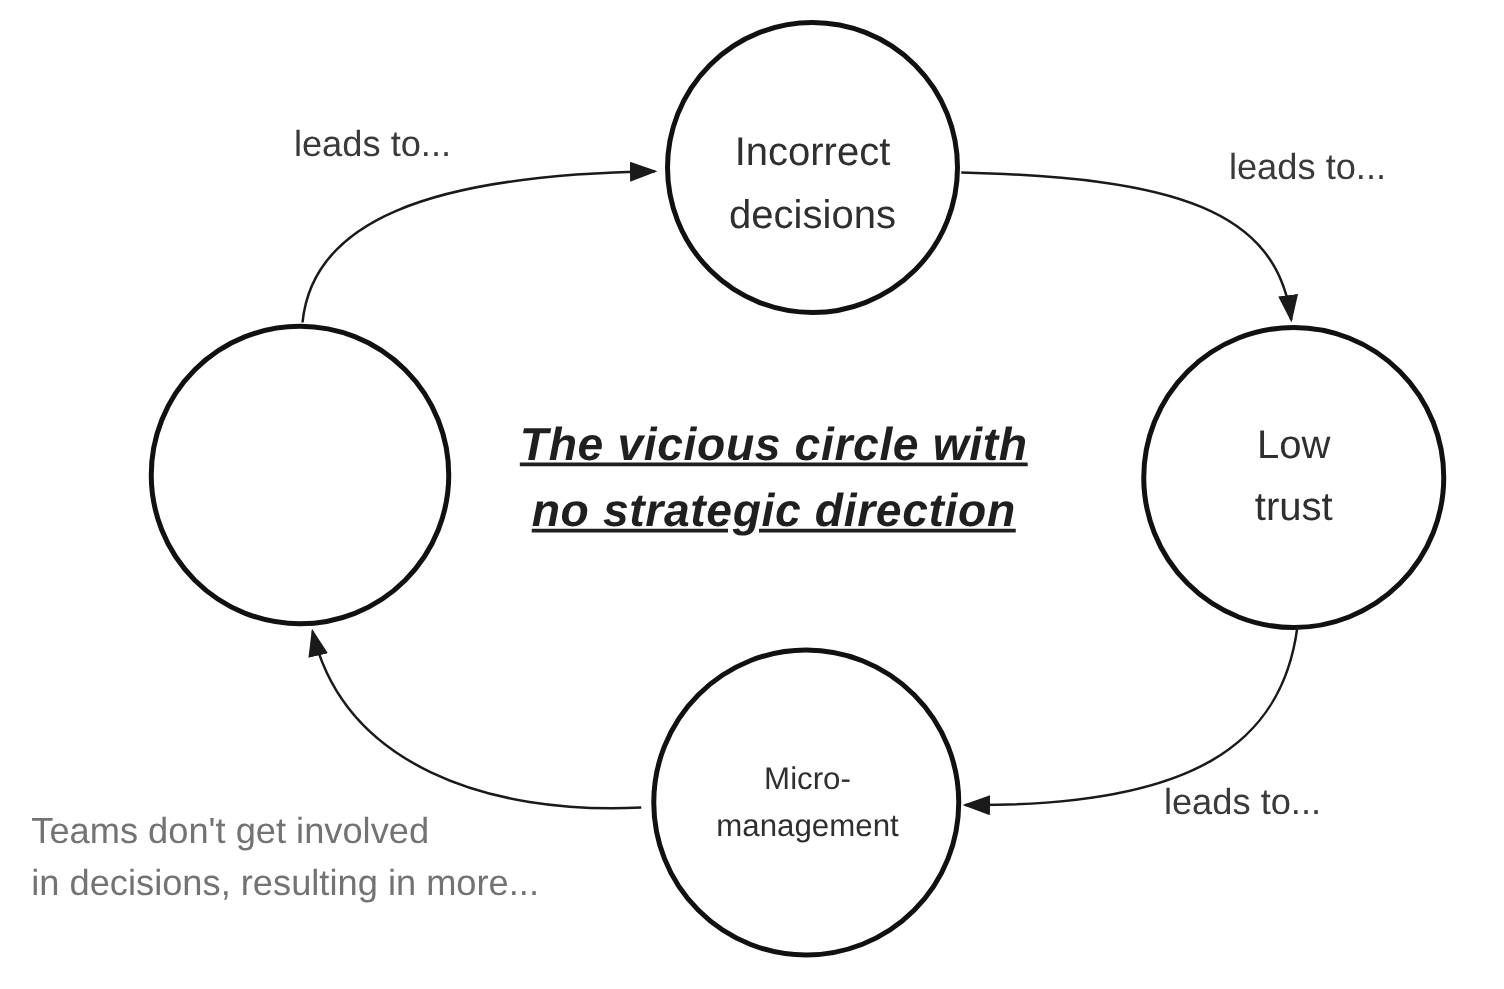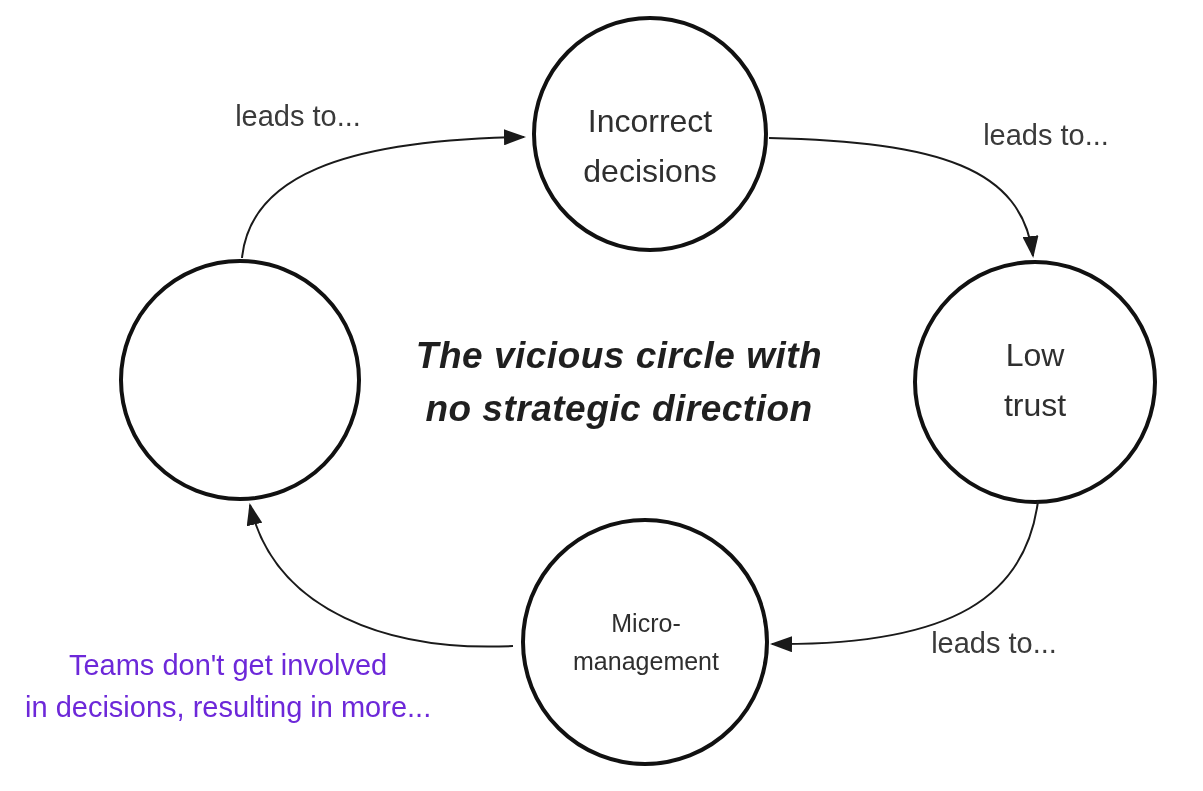--- a/index.html
+++ b/index.html
@@ -46,22 +46,22 @@
     color: #1f1f1f;
     letter-spacing: 0.5px;
   }
   .edge-label {
     font-size: 29px;
     color: #3a3a3a;
   }
   .caption {
     font-size: 29px;
     line-height: 42px;
-    color: #6d28d9;
-    text-align: center;
+    color: #737373;
+    text-align: left;
   }
 </style>
 </head>
 <body>
 
 <div class="canvas">
 
   <svg width="1203" height="791" viewBox="0 0 1203 791">
     <defs>
       <marker id="arrowhead" markerWidth="22" markerHeight="16" refX="20" refY="8" orient="auto" markerUnits="userSpaceOnUse">
@@ -80,21 +80,21 @@
     <path d="M 513 646 C 390 652 275 612 250 505" fill="none" stroke="#1a1a1a" stroke-width="2" marker-end="url(#arrowhead)"></path>
   </svg>
 
   <div class="txt centered node-label" style="left:650px; top:132px;margin-top:14px;">Incorrect
 decisions</div>
   <div class="txt centered node-label small" style="left:646px; top:642px;">Micro-
 management</div>
   <div class="txt centered node-label" style="left:1035px; top:380px;">Low
 trust</div>
 
-  <div class="txt centered diagram-title" style="left:619px; top:382px;">The vicious circle with
+  <div class="txt centered diagram-title" style="left:619px; top:382px;text-decoration:underline;">The vicious circle with
 no strategic direction</div>
 
   <div class="txt centered edge-label" style="left:298px; top:116px;">leads to...</div>
   <div class="txt centered edge-label" style="left:1046px; top:135px;">leads to...</div>
   <div class="txt centered edge-label" style="left:994px; top:643px;">leads to...</div>
 
   <div class="txt caption" style="left:25px; top:644px;">Teams don't get involved
 in decisions, resulting in more...</div>
 
 </div>

